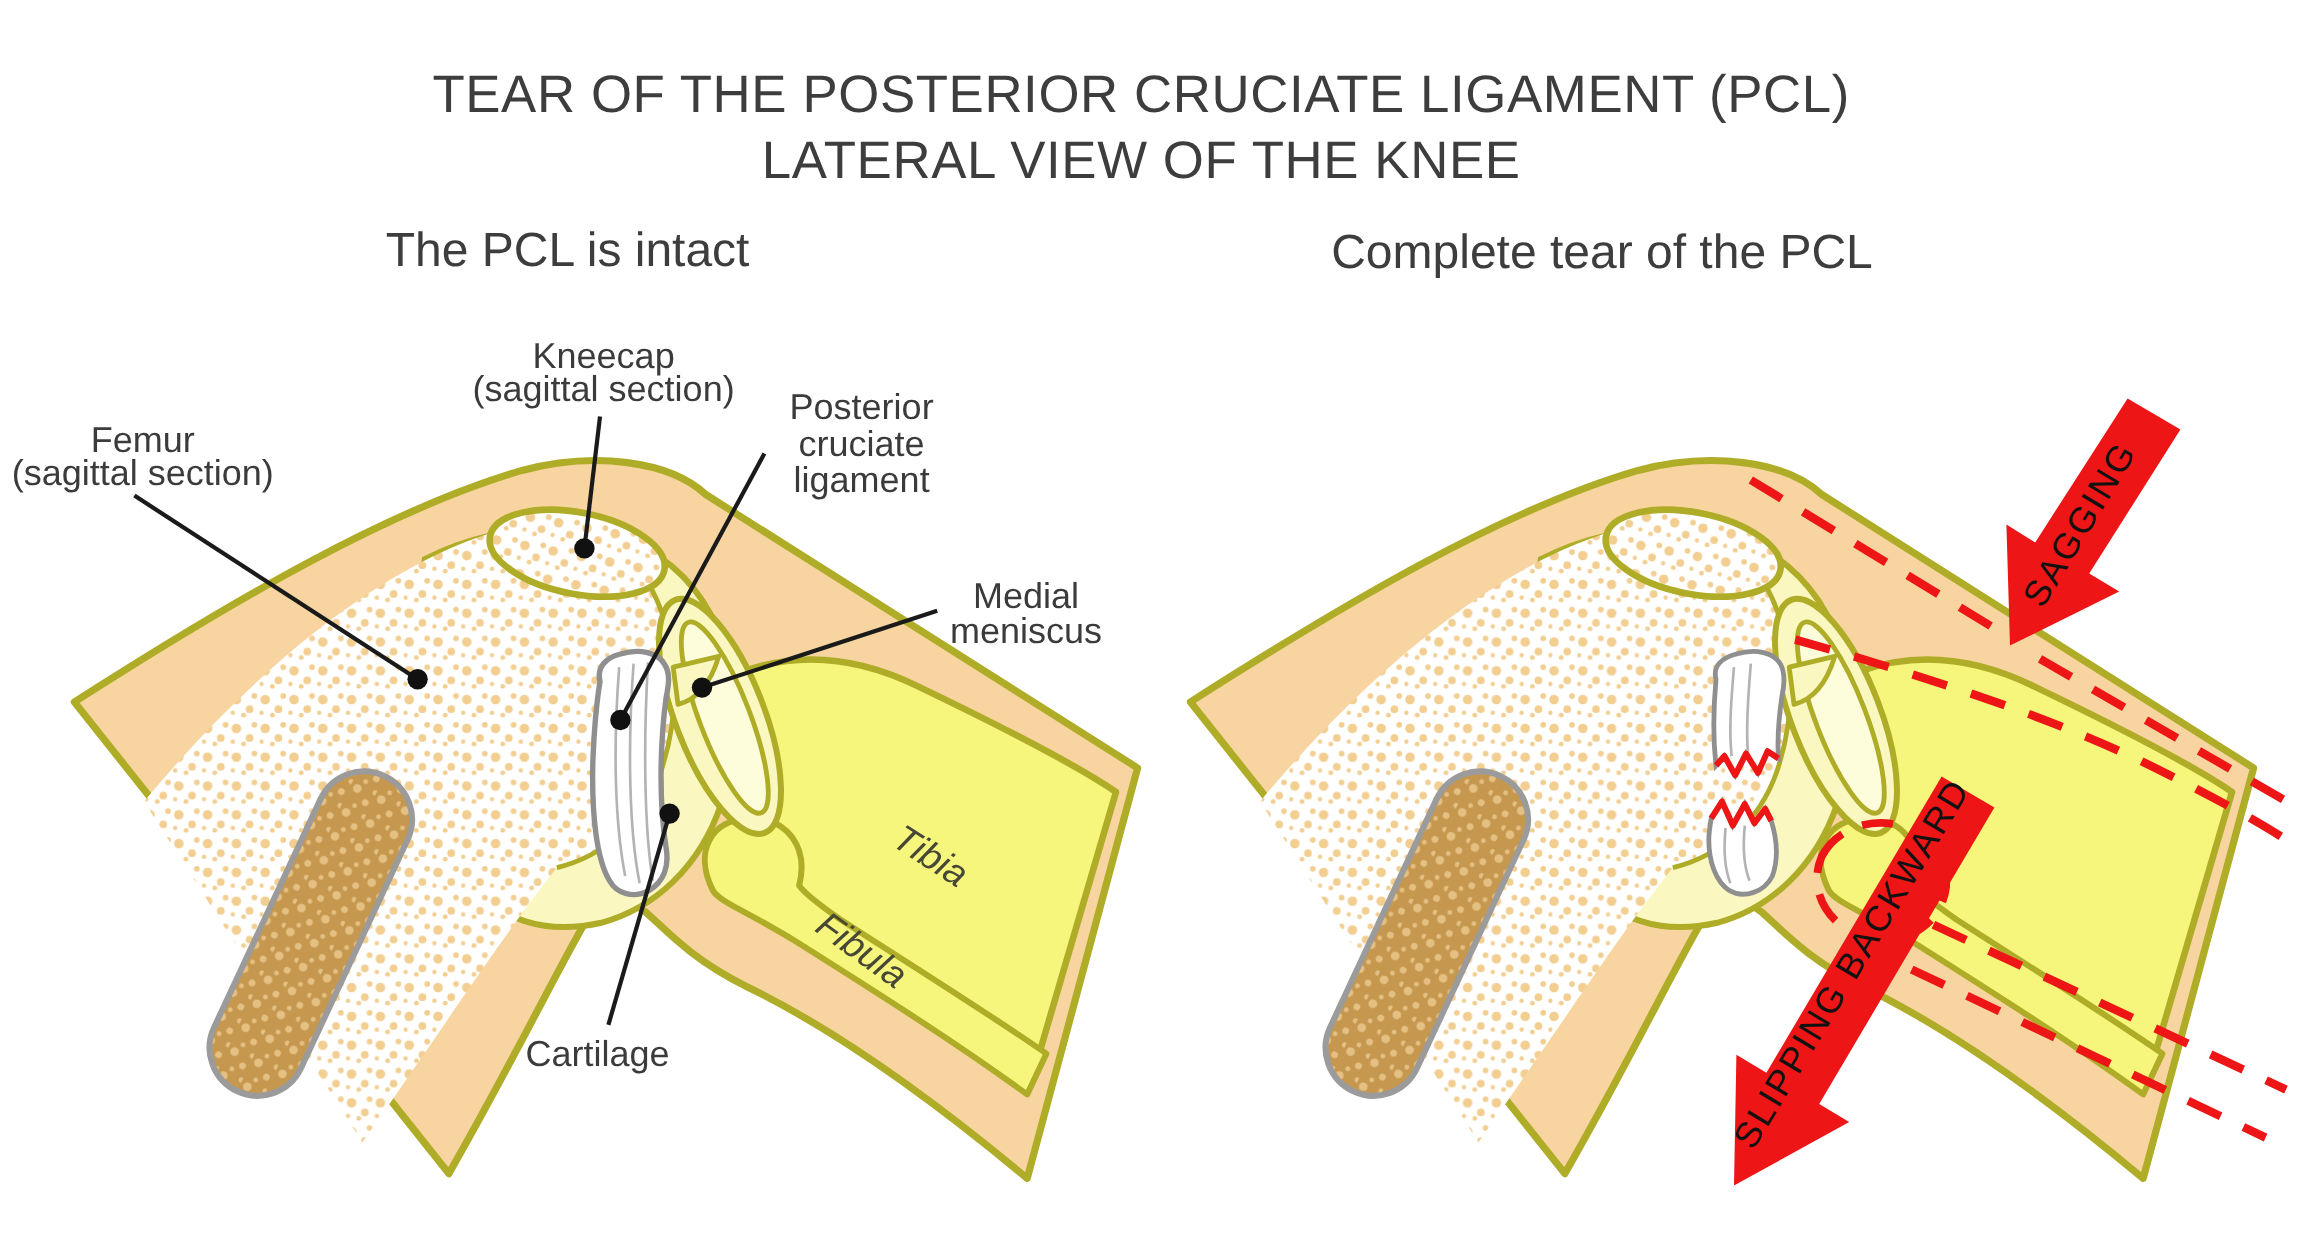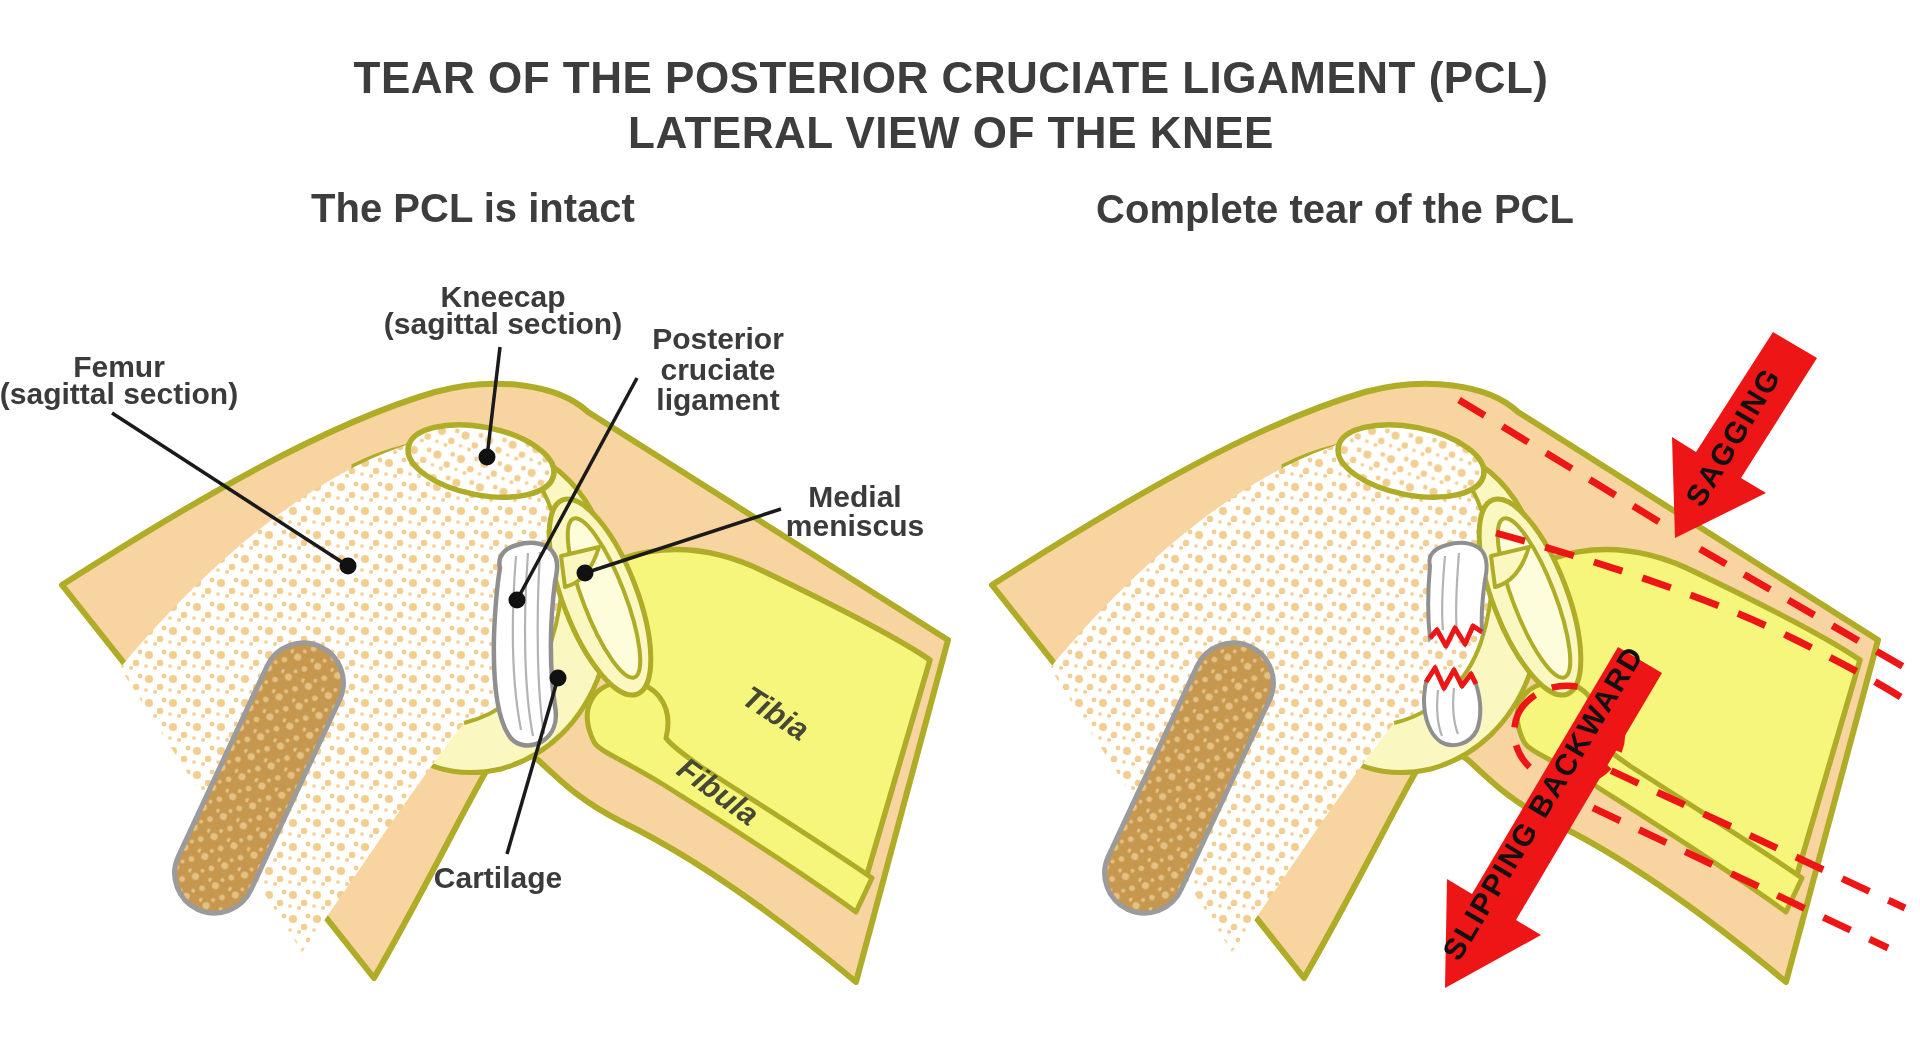--- a/index.html
+++ b/index.html
@@ -1,17 +1,17 @@
 <!DOCTYPE html>
 <html><head>
 <meta charset="utf-8">
 <style>
   html,body{margin:0;padding:0;background:#ffffff;}
   .stage{position:relative;width:1920px;height:1047px;background:#fff;overflow:hidden;
-         font-family:"Liberation Sans", sans-serif;font-weight:bold;}
+         font-family:"Liberation Sans", sans-serif;}
   svg{display:block}
   .ttl{font-family:"Liberation Sans",sans-serif;font-size:44px;fill:#3d3d3d;letter-spacing:.5px}
   .ptitle{font-family:"Liberation Sans",sans-serif;font-size:40px;fill:#3d3d3d}
   .lbl{font-family:"Liberation Sans",sans-serif;font-size:30px;fill:#3b3b3b}
   .bonelbl{font-family:"Liberation Sans",sans-serif;font-size:31px;font-style:italic;fill:#474736}
   .arrtxt{font-family:"Liberation Sans",sans-serif;font-size:30px;fill:#111;letter-spacing:2px}
   .leader{stroke:#1a1a1a;stroke-width:3.5;fill:none}
   .reddash{fill:none;stroke-width:7;stroke-dasharray:30 21}
   .reddash2{fill:none;stroke-width:6.5;stroke-dasharray:26 18}
   .tearzig{fill:none;stroke-width:5;stroke-linejoin:round}

